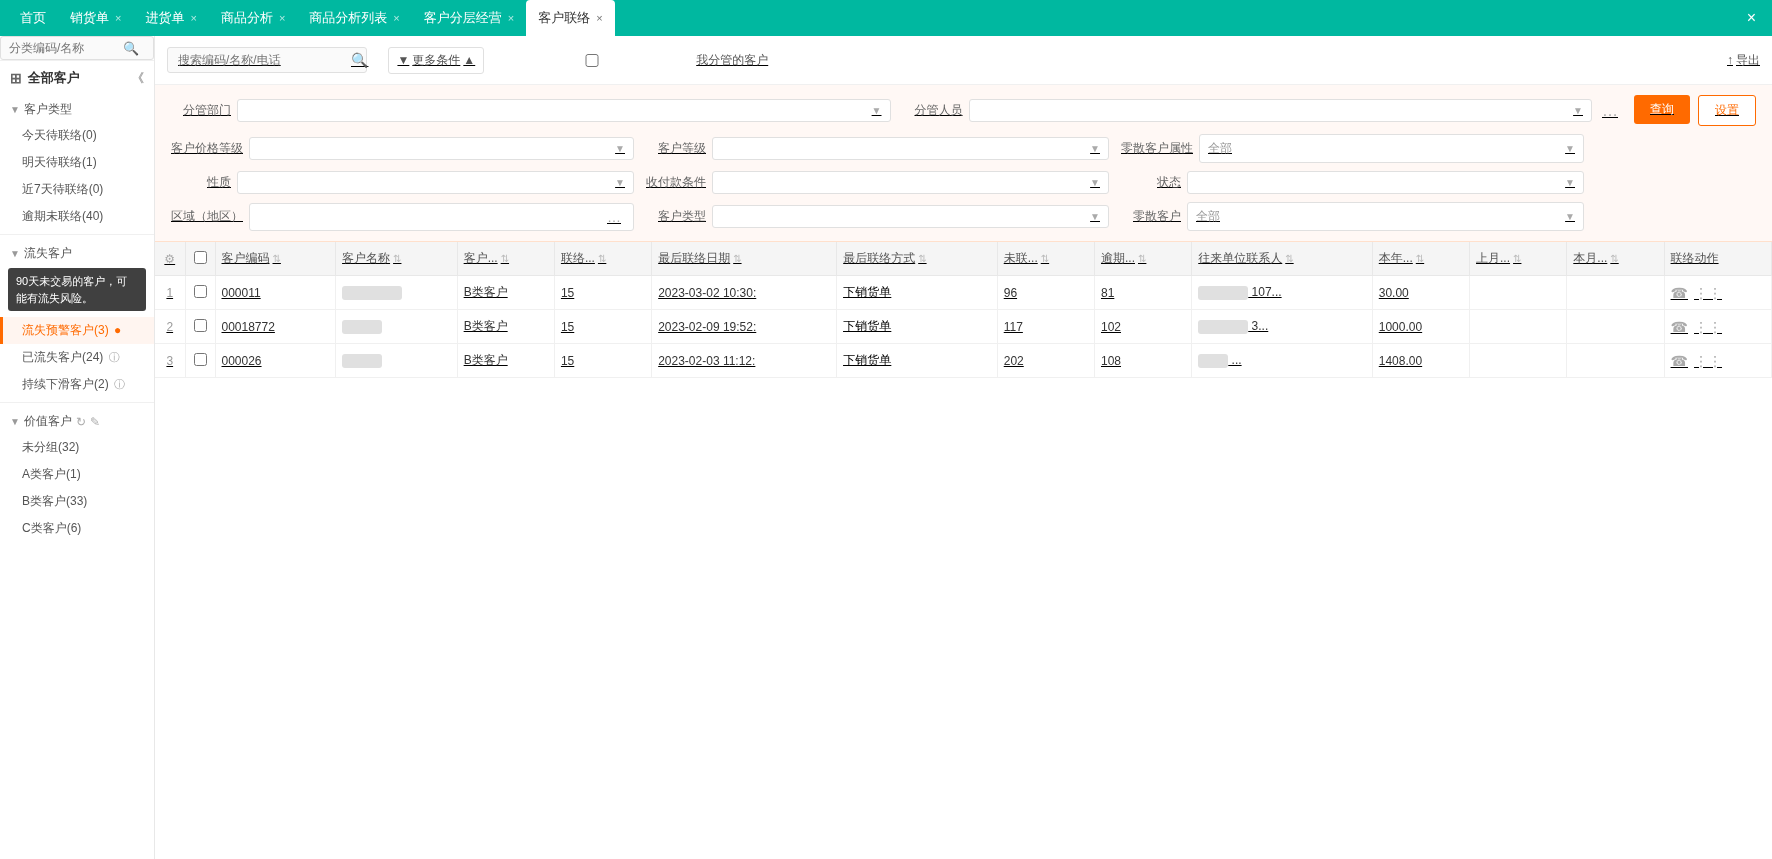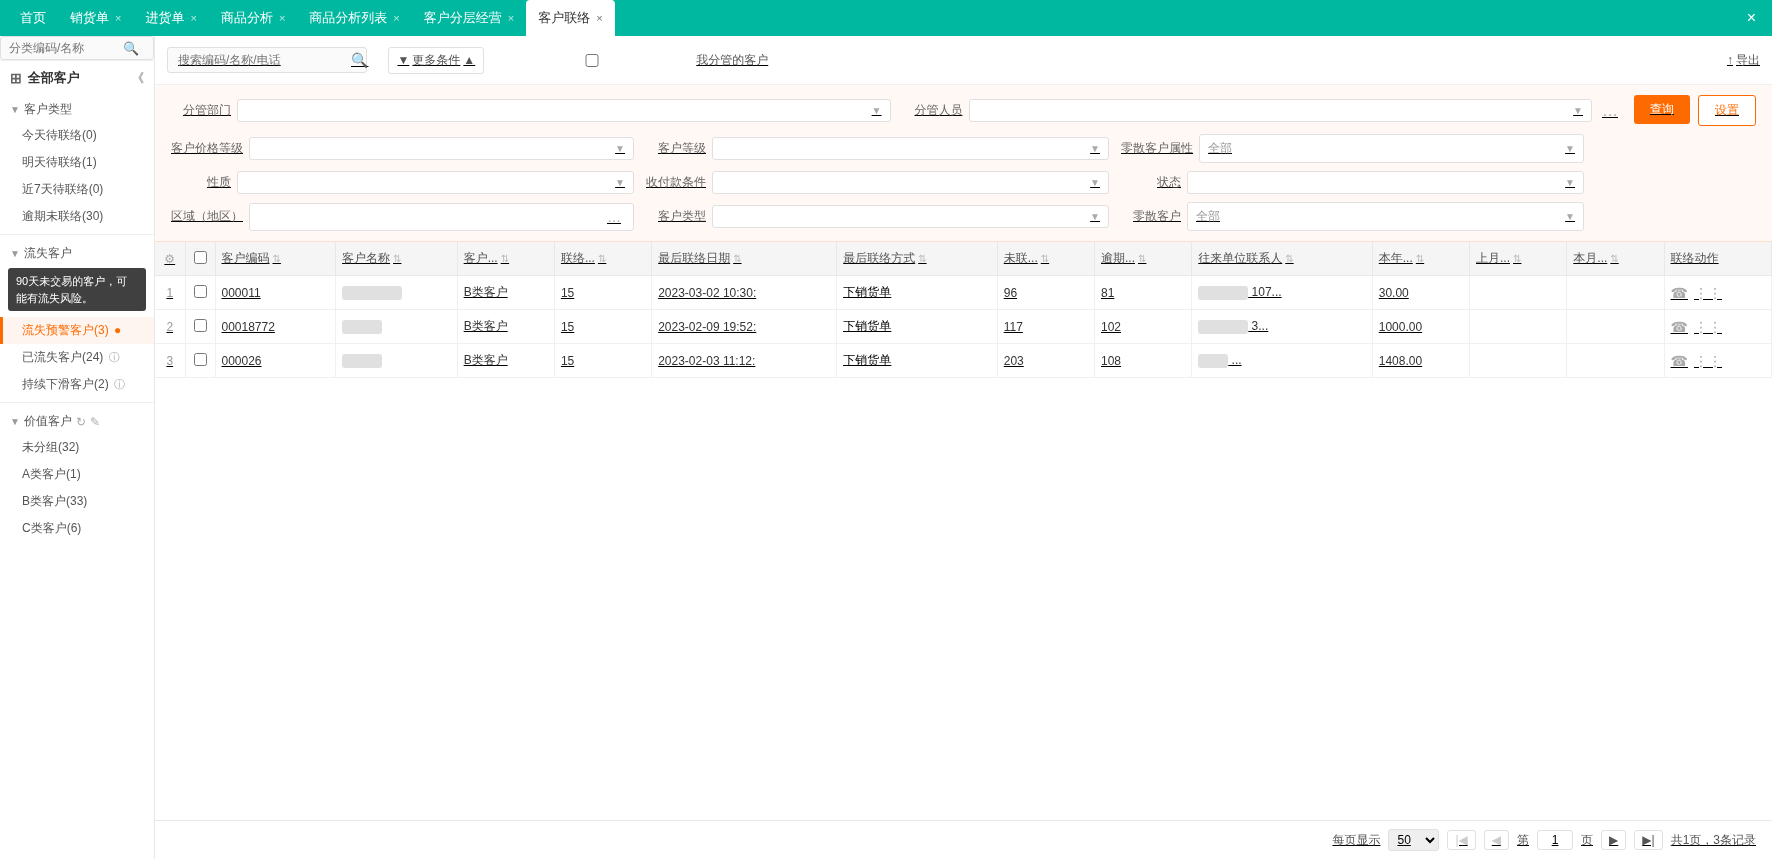--- a/index.html
+++ b/index.html
@@ -436,21 +436,21 @@
     <div class="sidebar-item">
       <span>今天待联络(0)</span>
     </div>
     <div class="sidebar-item">
       <span>明天待联络(1)</span>
     </div>
     <div class="sidebar-item">
       <span>近7天待联络(0)</span>
     </div>
     <div class="sidebar-item">
-      <span>逾期未联络(30)</span>
+      <span>逾期未联络(40)</span>
     </div>
 
     <div class="sidebar-divider"></div>
 
     <div class="sidebar-group-title">
       <span class="arrow">▼</span>
       <span>流失客户</span>
     </div>
     <div class="tooltip-box">
       <span>90天未交易的客户，可能有流失风险。</span>
@@ -681,48 +681,32 @@
   </tr>
             <tr>
     <td class="row-num">3</td>
     <td class="checkbox-cell"><input type="checkbox" style=""></td>
     <td>000026</td>
     <td><span class="blurred" style="width:40px;"></span></td>
     <td>B类客户</td>
     <td>15</td>
     <td>2023-02-03 11:12:</td>
     <td><span class="link-text">下销货单</span></td>
-    <td>203</td>
+    <td>202</td>
     <td>108</td>
     <td><span class="blurred" style="width:30px;"></span> ...</td>
     <td>1408.00</td>
     <td></td>
     <td></td>
     <td>
       <div class="action-icons">
         <span class="action-icon" title="联络">☎</span>
         <span class="action-icon" title="更多">⋮⋮</span>
       </div>
     </td>
   </tr>
           </tbody>
       </table>
     </div>
 
-    <div class="pagination-bar">
-      <span>每页显示</span>
-      <select>
-        <option>50</option>
-        <option>20</option>
-        <option>100</option>
-      </select>
-      <button class="pagination-btn" disabled="">|◀</button>
-      <button class="pagination-btn" disabled="">◀</button>
-      <span>第</span>
-      <input class="page-input" type="text" value="1" style="">
-      <span>页</span>
-      <button class="pagination-btn">▶</button>
-      <button class="pagination-btn">▶|</button>
-      <span>共1页，3条记录</span>
-    </div>
 
   </div>
 </div>
 
 </body></html>

